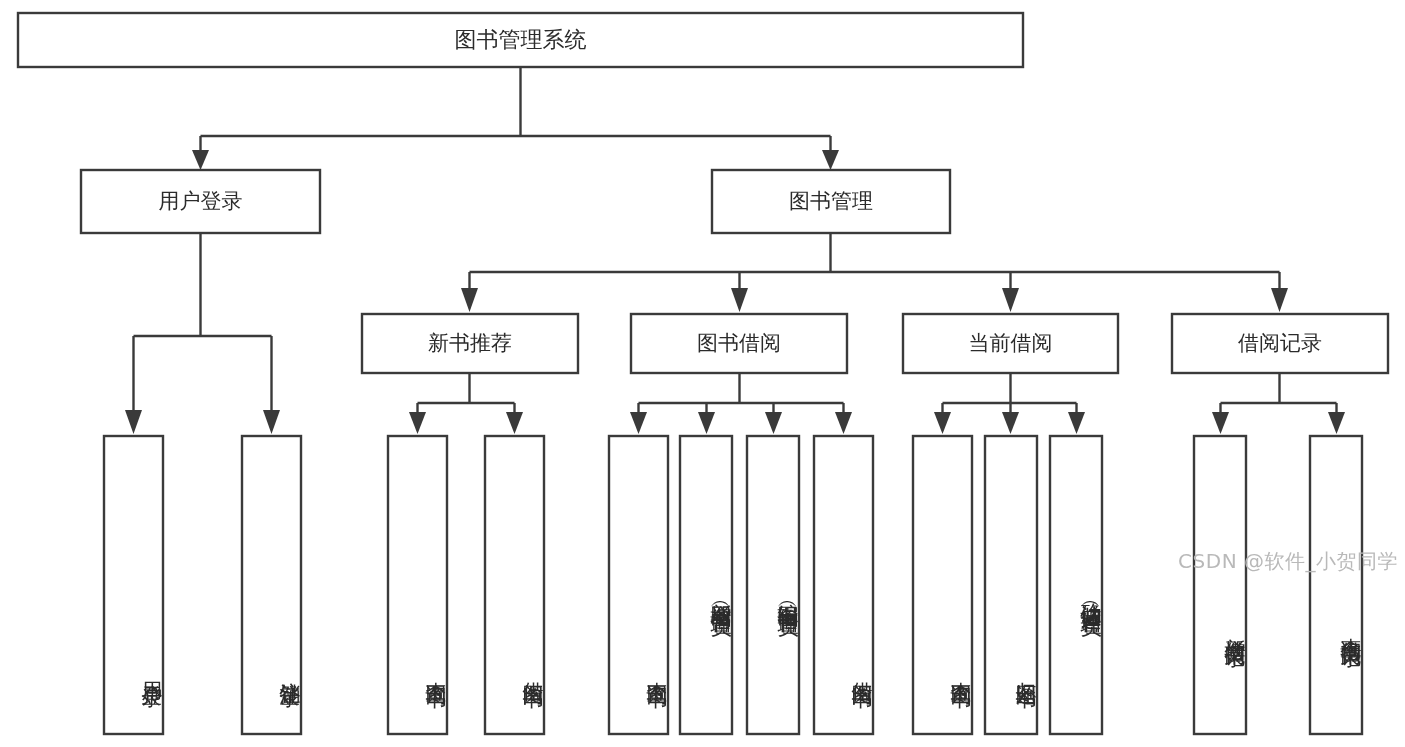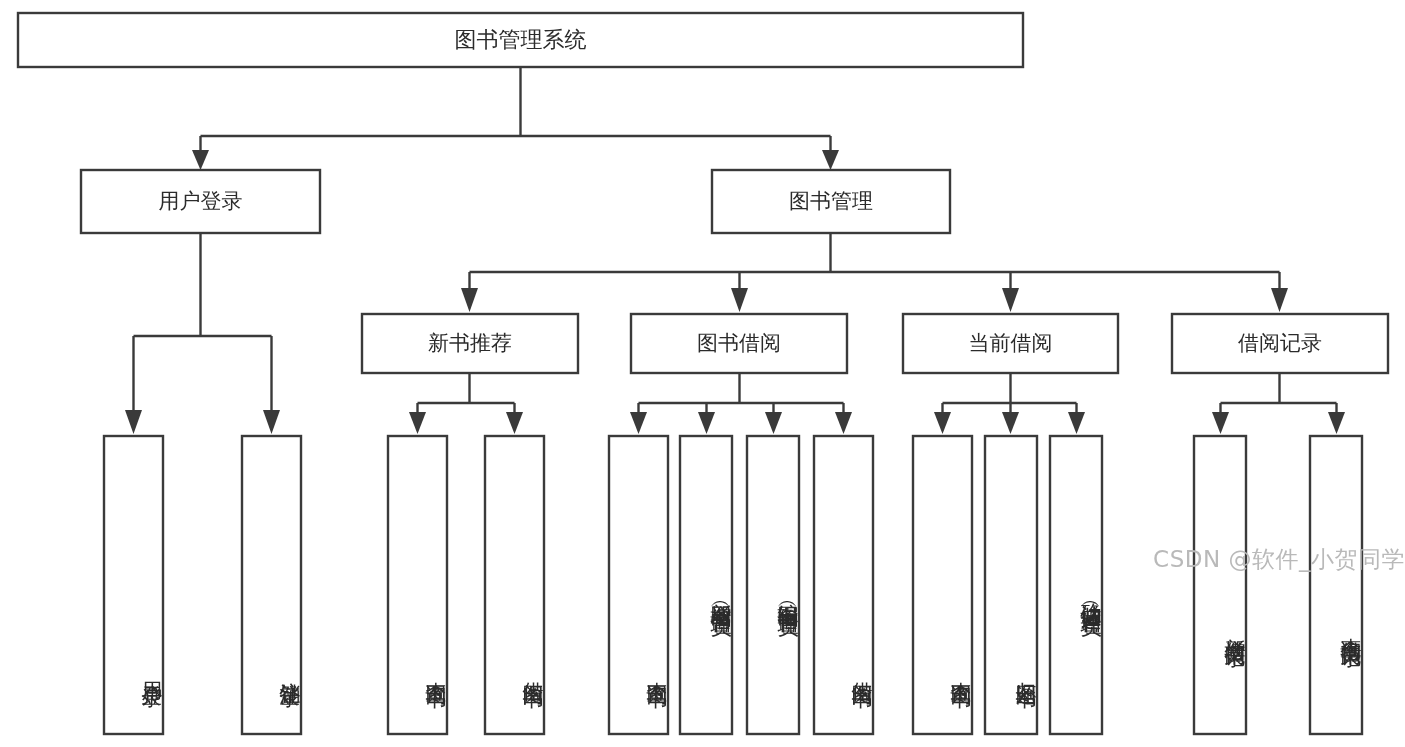--- a/index.html
+++ b/index.html
@@ -68,24 +68,24 @@
     font-family: "DejaVu Sans", "Liberation Sans", sans-serif;
     font-size: 21px;
     line-height: 1.05;
     letter-spacing: 2px;
     color: #2b2b2b;
     white-space: nowrap;
     pointer-events: none;
   }
   .watermark {
     position: absolute;
-    right: 0;
+    right: 7px;
     bottom: 4px;
     font-family: "DejaVu Sans", "Liberation Sans", sans-serif;
-    font-size: 23px;
+    font-size: 20px;
     color: #b9b9b9;
     letter-spacing: 0.5px;
     white-space: nowrap;
   }
 </style>
 </head>
 <body>
 
 <div id="diagram-root">
 

